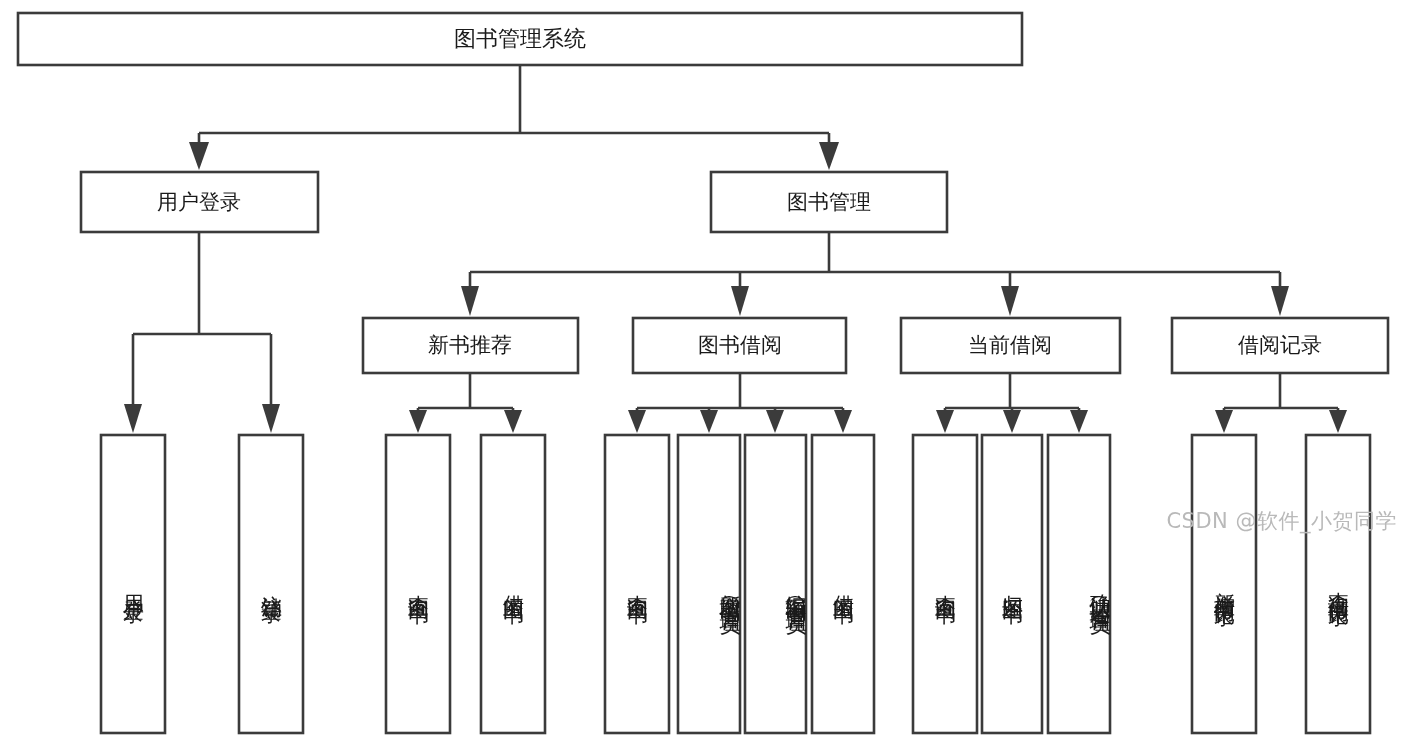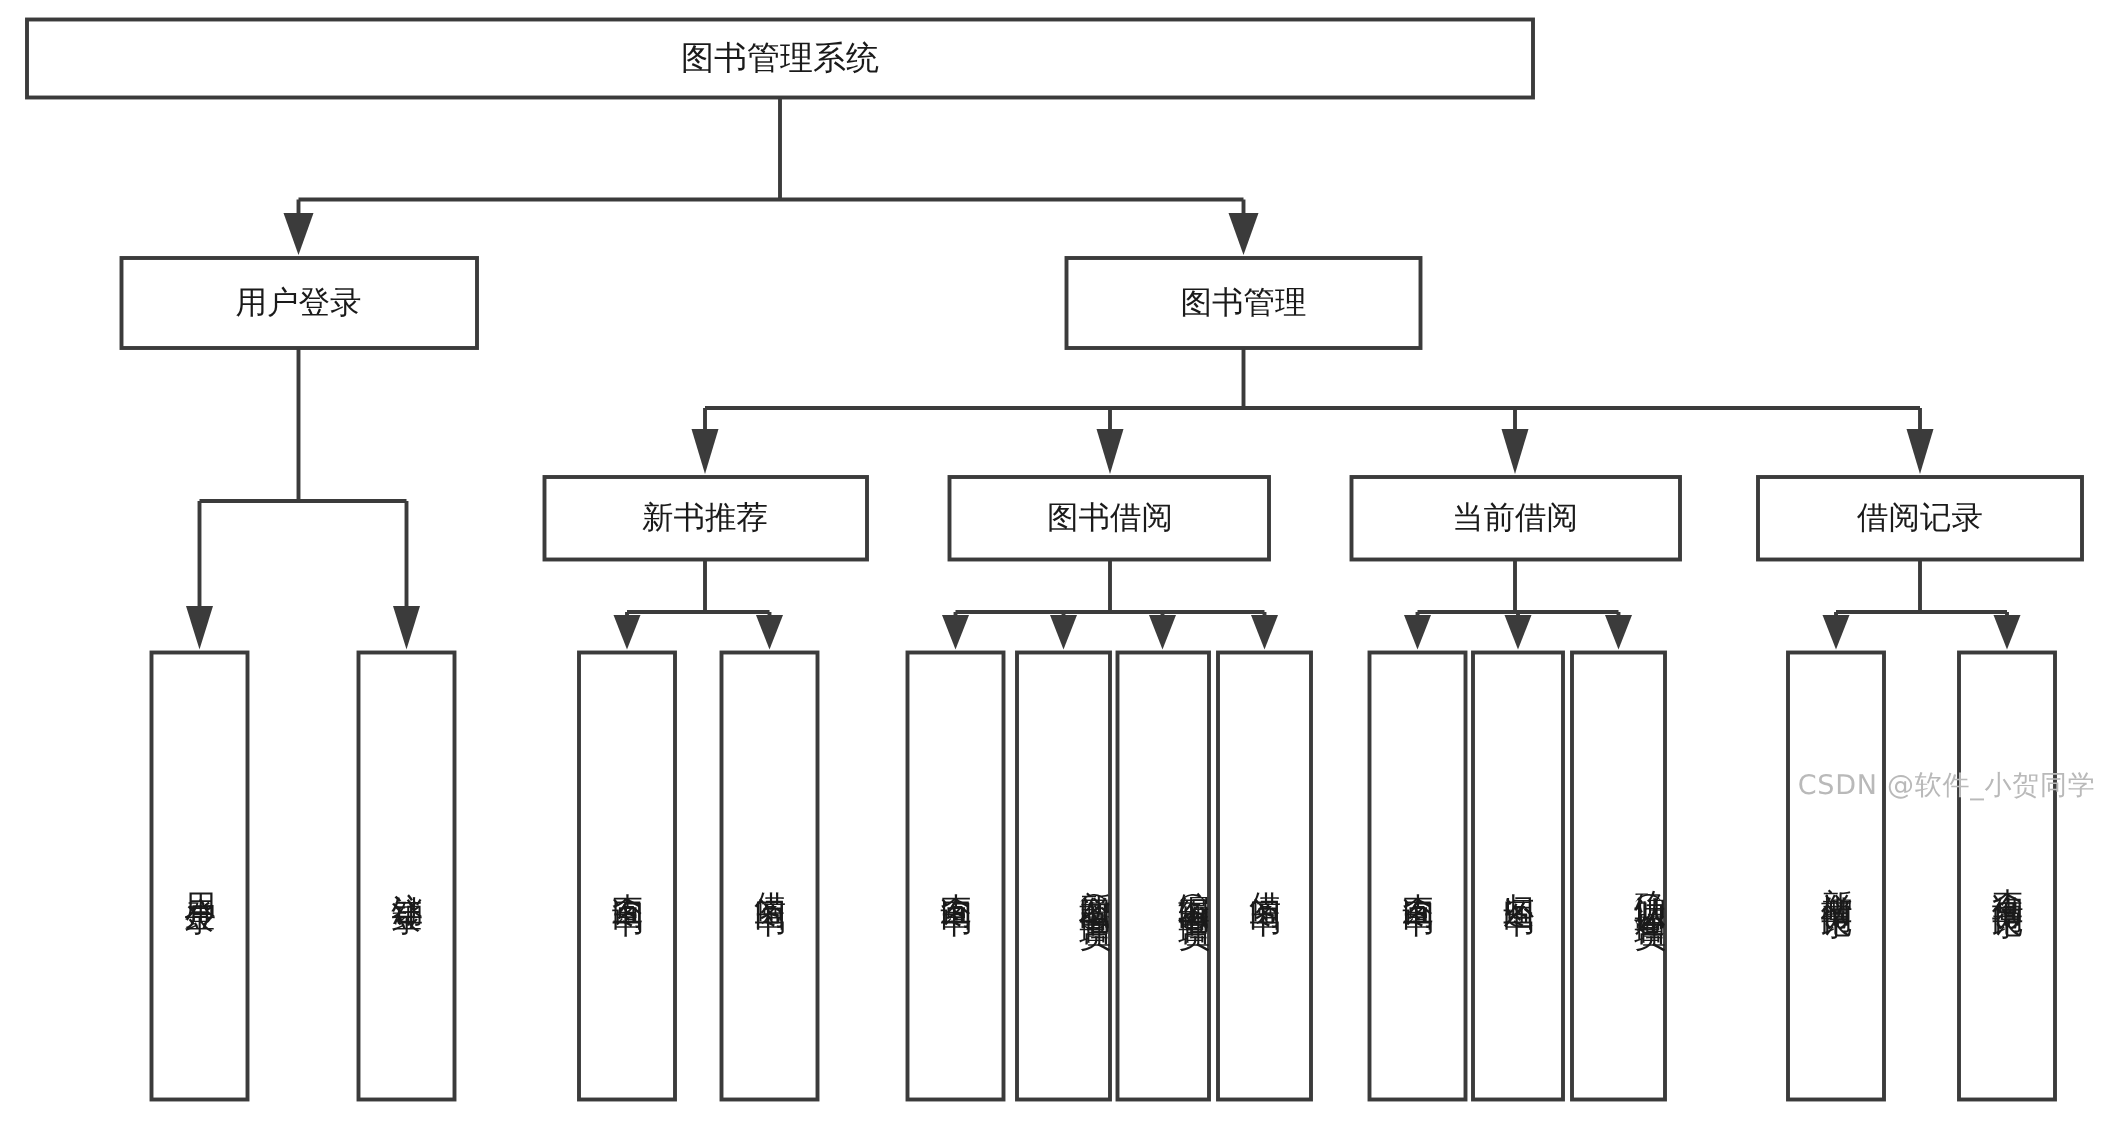--- a/index.html
+++ b/index.html
@@ -70,21 +70,21 @@
     display: flex;
     align-items: center;
     justify-content: center;
     pointer-events: none;
   }
   .watermark {
     position: absolute;
     right: 8px;
     bottom: 6px;
     font-family: "DejaVu Sans", "Liberation Sans", sans-serif;
-    font-size: 18px;
+    font-size: 21px;
     color: #b9b9b9;
     white-space: nowrap;
     letter-spacing: 0.5px;
   }
 </style>
 </head>
 <body>
 
 <div id="diagram-root">
 

